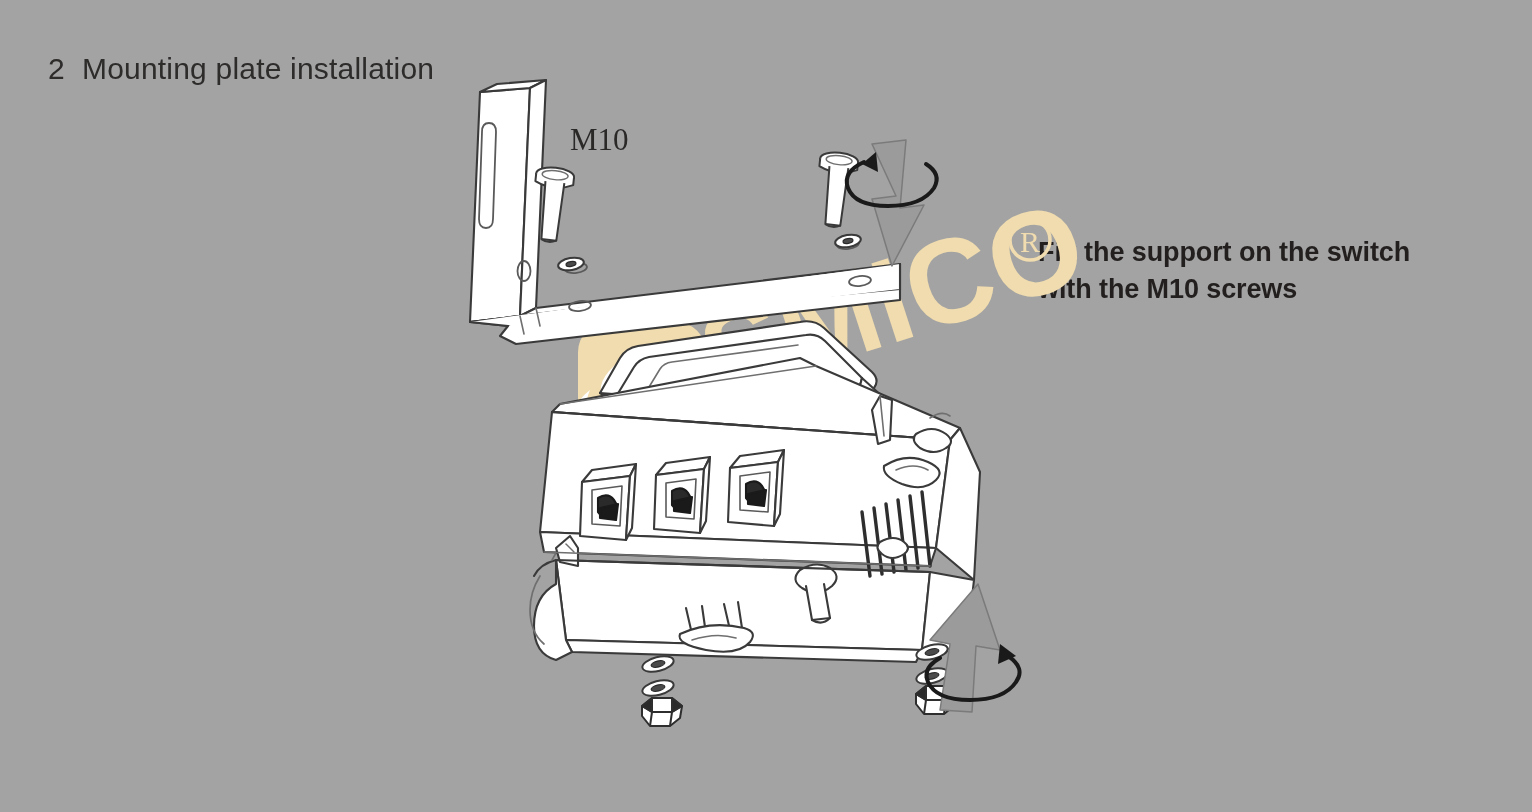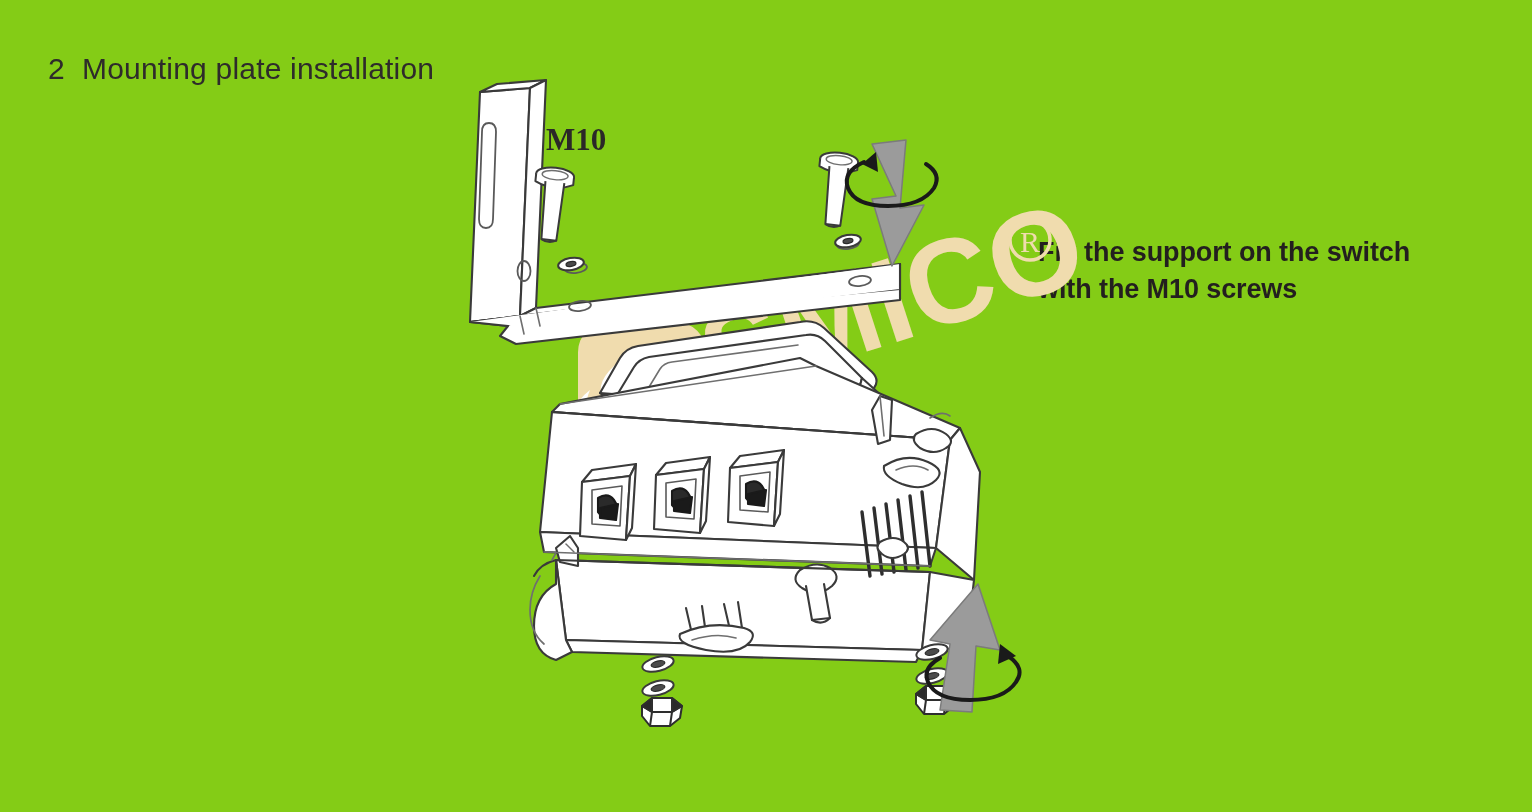--- a/index.html
+++ b/index.html
@@ -4,21 +4,21 @@
 <style>
   html, body {
     margin: 0;
     padding: 0;
     background: #ffffff;
   }
   #page {
     position: relative;
     width: 1532px;
     height: 812px;
-    background: #84cc16;
+    background: #a3a3a3;
     overflow: hidden;
     font-family: "Liberation Sans", sans-serif;
   }
   #diagram-svg {
     position: absolute;
     left: 0;
     top: 0;
     width: 1532px;
     height: 812px;
   }
@@ -42,23 +42,24 @@
     font-weight: 700;
     color: #231f1f;
     line-height: 1.37;
     white-space: pre;
     letter-spacing: -0.1px;
   }
   .part-label {
     position: absolute;
     font-family: "Liberation Serif", serif;
     font-size: 31px;
-    font-weight: 700;
+    font-weight: 400;
     color: #2b2828;
     white-space: pre;
+    margin-left: 24px;
   }
   #label-m10 { left: 546px; top: 122px; }
 </style>
 </head>
 <body>
 
 <div id="page">
 
   <div class="step-title">2  Mounting plate installation</div>
 

